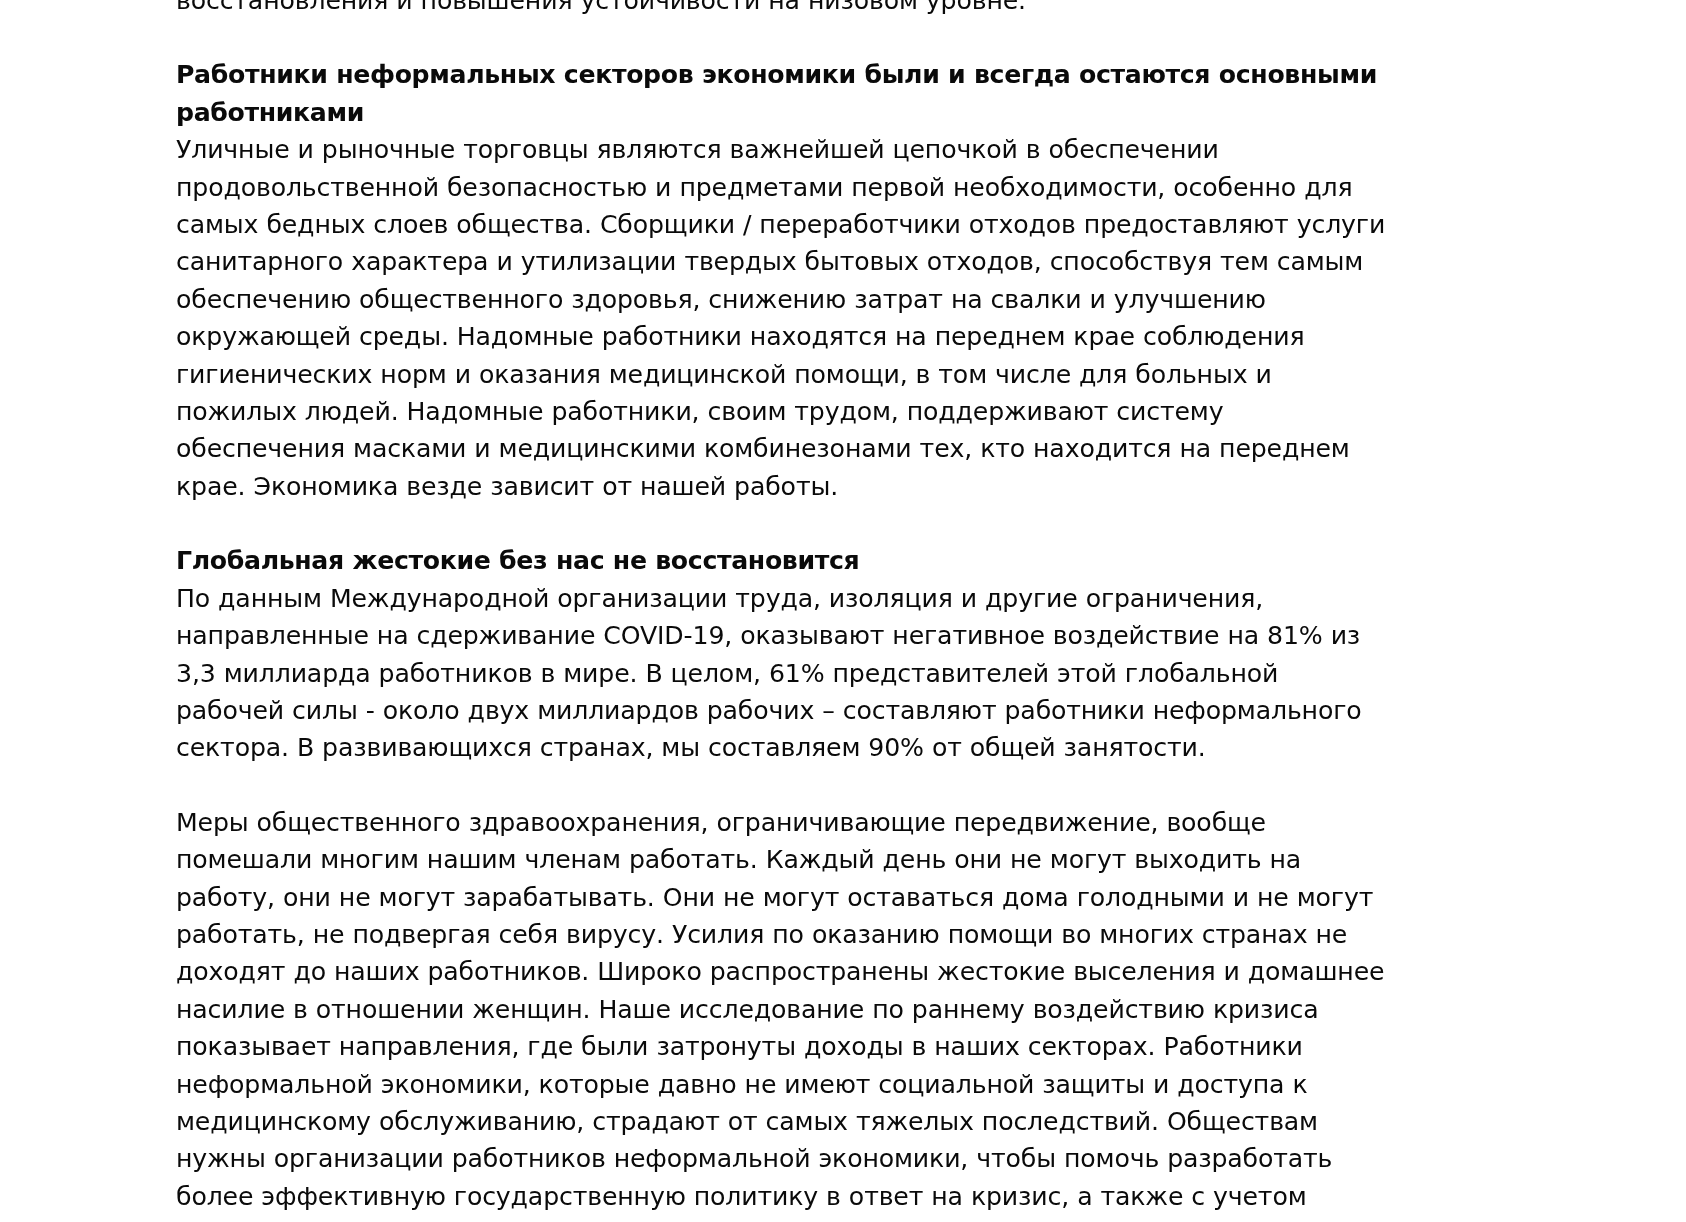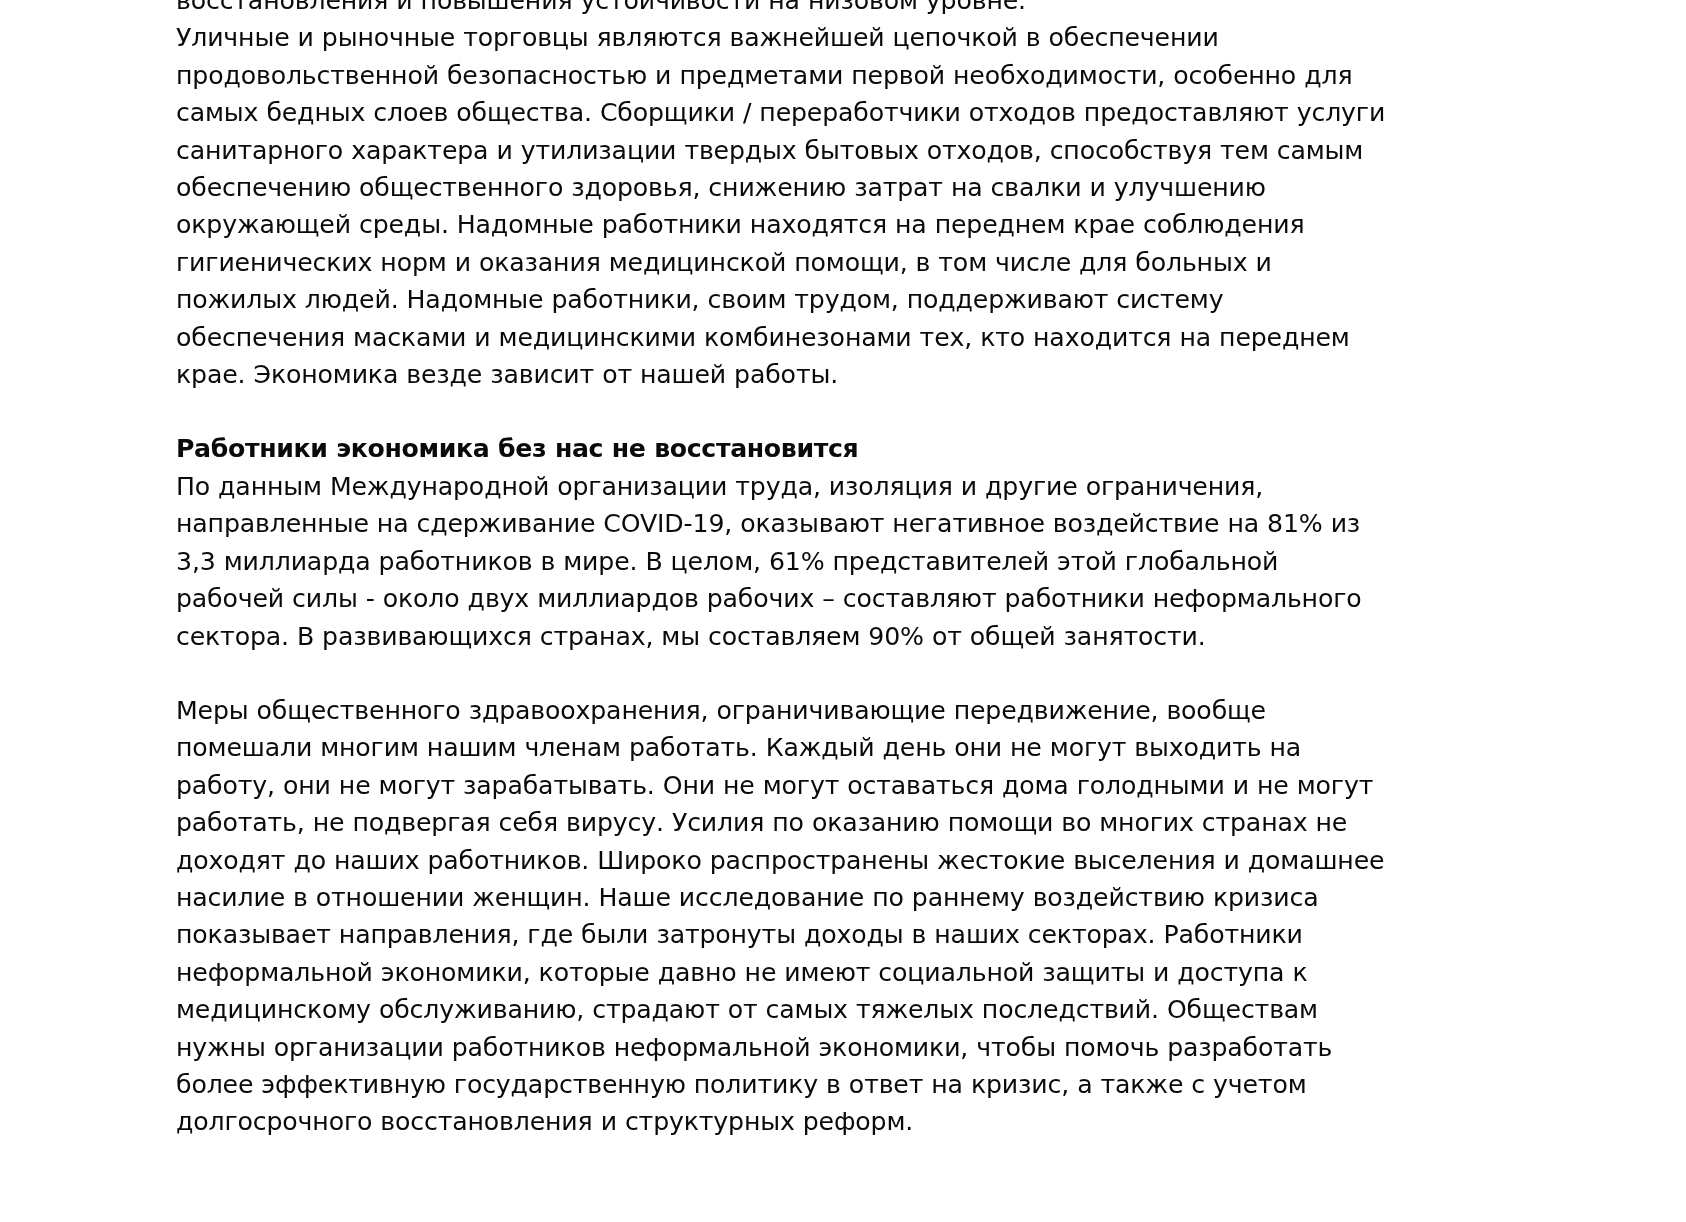--- a/index.html
+++ b/index.html
@@ -56,23 +56,24 @@
   }
 </style>
 </head>
 <body>
 
 <div id="page">
   <div id="doc-body">
 
     <p class="para-tight">восстановления и повышения устойчивости на низовом уровне.</p>
 
+    <p class="heading spacer-before">Работники неформальных секторов экономики были и всегда остаются основными работниками</p>
 
     <p class="para-tight">Уличные и рыночные торговцы являются важнейшей цепочкой в обеспечении продовольственной безопасностью и предметами первой необходимости, особенно для самых бедных слоев общества. Сборщики / переработчики отходов предоставляют услуги санитарного характера и утилизации твердых бытовых отходов, способствуя тем самым обеспечению общественного здоровья, снижению затрат на свалки и улучшению окружающей среды. Надомные работники находятся на переднем крае соблюдения гигиенических норм и оказания медицинской помощи, в том числе для больных и пожилых людей. Надомные работники, своим трудом, поддерживают систему обеспечения масками и медицинскими комбинезонами тех, кто находится на переднем крае. Экономика везде зависит от нашей работы.</p>
 
-    <p class="heading spacer-before">Работники экономика без нас не восстановится</p>
+    <p class="heading spacer-before">Глобальная жестокие без нас не восстановится</p>
 
     <p class="para-tight"><span>По данным </span><a class="doclink">Международной организации труда</a><span>, изоляция и другие ограничения, направленные на сдерживание COVID-19, оказывают негативное воздействие на 81% из 3,3 миллиарда работников в мире. В целом, 61% представителей этой глобальной рабочей силы - около двух миллиардов рабочих – составляют работники неформального сектора. В развивающихся странах, мы составляем 90% от общей занятости.</span></p>
 
     <p class="para-tight spacer-before"><span>Меры общественного здравоохранения, ограничивающие передвижение, вообще помешали многим нашим членам работать. Каждый день они не могут выходить на работу, они не могут зарабатывать. Они не могут оставаться дома голодными и не могут работать, не подвергая себя вирусу. Усилия по оказанию помощи во многих странах не доходят до наших работников. Широко распространены жестокие выселения и домашнее насилие в отношении женщин. Наше исследование по </span><a class="doclink">раннему воздействию кризиса</a><span> показывает направления, где были затронуты доходы в наших секторах. Работники неформальной экономики, которые давно не имеют социальной защиты и доступа к медицинскому обслуживанию, страдают от самых тяжелых последствий. Обществам нужны организации работников неформальной экономики, чтобы помочь разработать более эффективную государственную политику в ответ на кризис, а также с учетом долгосрочного восстановления и структурных реформ.</span></p>
 
   </div>
 </div>
 
 </body></html>

